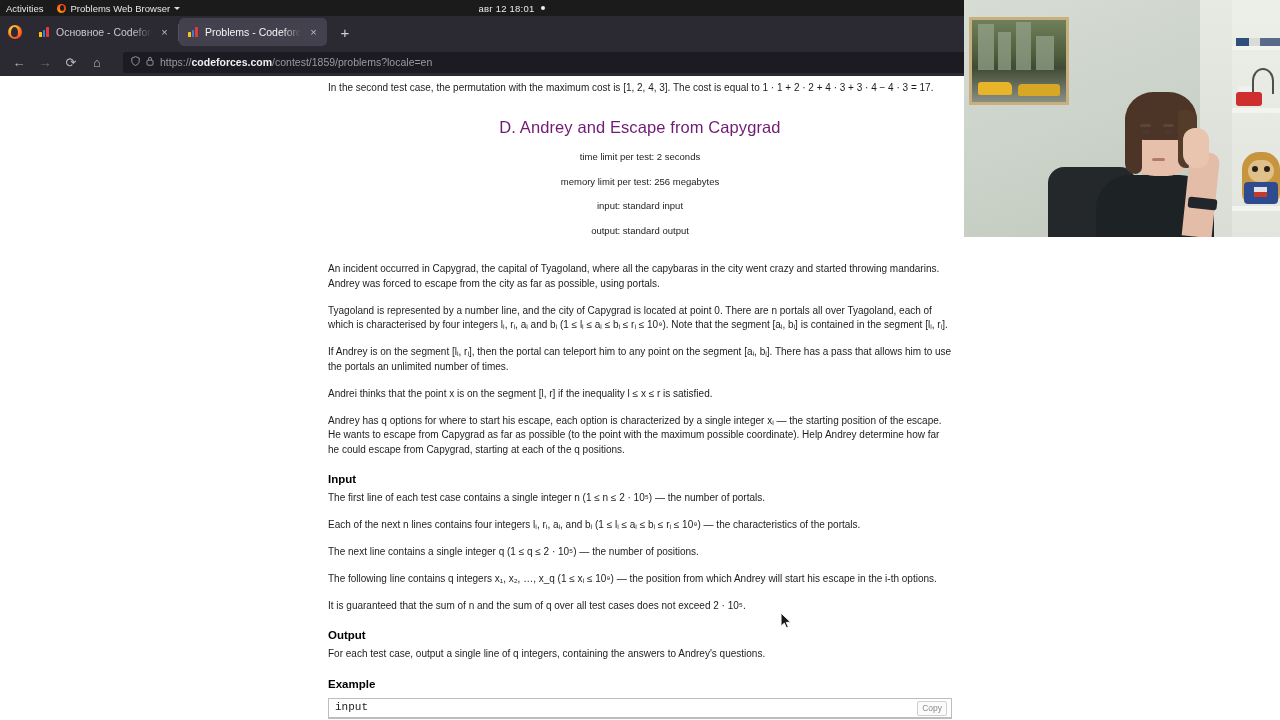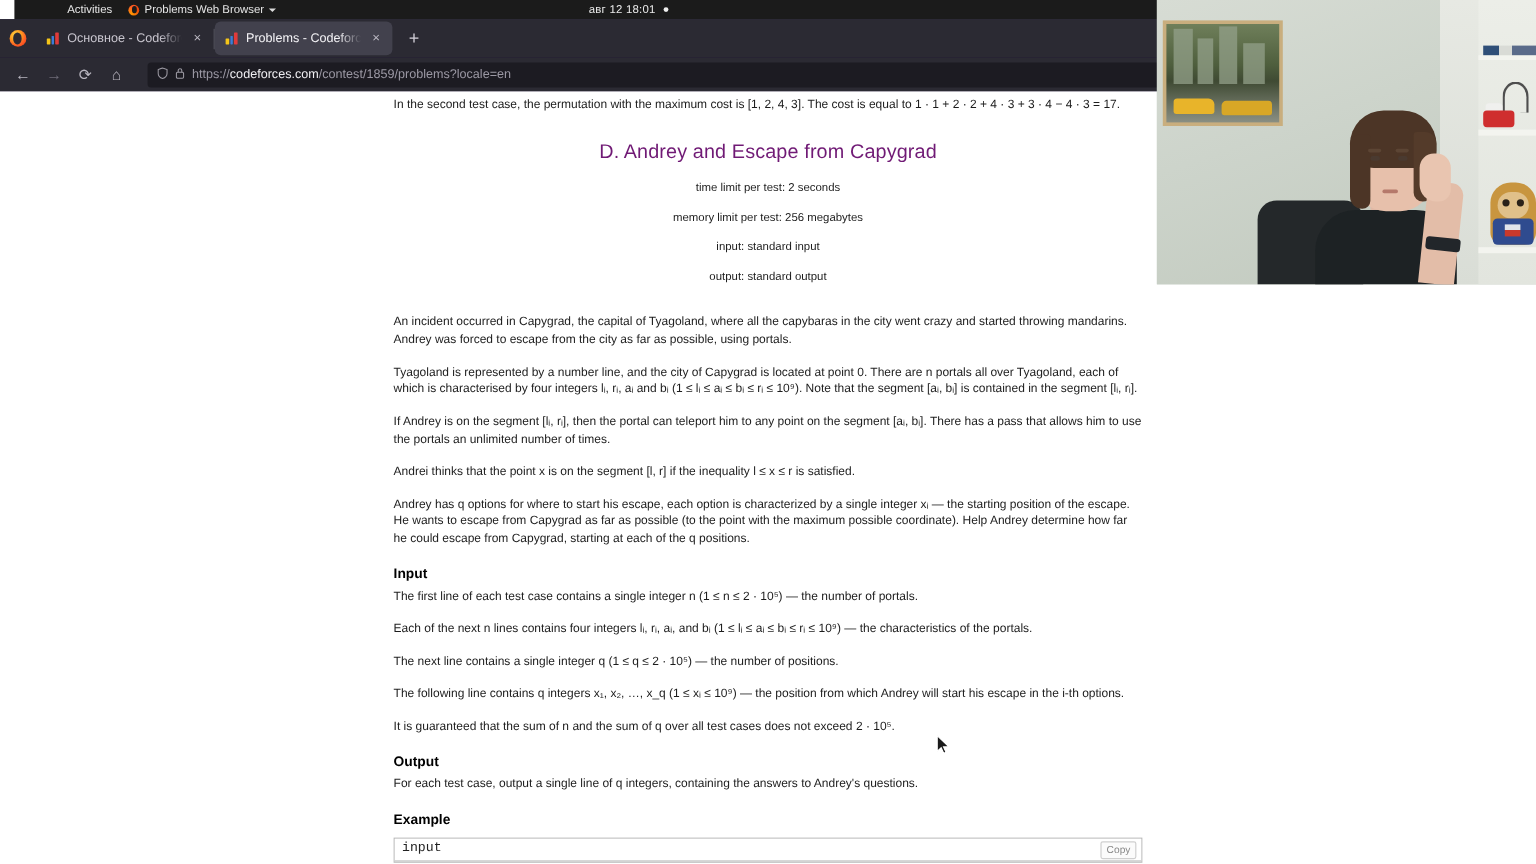--- a/index.html
+++ b/index.html
@@ -5,28 +5,27 @@
   * { box-sizing: border-box; margin: 0; padding: 0; }
   html, body {
     width: 1280px; height: 720px;
     overflow: hidden;
     background: #fff;
     font-family: "Liberation Sans", sans-serif;
   }
 
   
   #gnome-bar {
-    position: absolute; left: 12px; top: 0;
+    position: absolute; left: 0; top: 0;
     width: 1024px; height: 16px;
     background: #1b1b1b;
     color: #e6e6e6;
     font-size: 9.5px;
     display: flex; align-items: center;
     z-index: 30;
-    padding-left: 38px;
   }
   .gnome-left { display: flex; align-items: center; gap: 14px; padding-left: 6px; }
   .gnome-activities { font-size: 9.5px; color: #e8e8e8; }
   .gnome-app { display: flex; align-items: center; gap: 4px; }
   .ff-mini {
     width: 9px; height: 9px; border-radius: 50%;
     background: conic-gradient(from 210deg, #ff9500, #ff5b25, #e8460a, #ff9500);
     position: relative; display: inline-block;
   }
   .ff-mini::after {
@@ -132,21 +131,21 @@
     flex: 1 1 auto; height: 21px; margin-left: 13px;
     background: #1c1b22;
     border-radius: 3px;
     display: flex; align-items: center; gap: 6px;
     padding: 0 8px;
     font-size: 10.5px; color: #bdbac4;
   }
   .shield-ico, .lock-ico { flex: 0 0 auto; opacity: .8; }
   .url-text { white-space: nowrap; overflow: hidden; }
   .url-text .dim { color: #9b98a4; }
-  .url-text .host { color: #efeef2; font-weight: normal; text-align: right; }
+  .url-text .host { color: #efeef2; font-weight: bold; text-align: right; }
 
   
   #viewport {
     position: absolute; left: 0; top: 76px;
     width: 1280px; height: 644px;
     background: #ffffff;
     overflow: hidden;
     z-index: 10;
   }
   #page {

